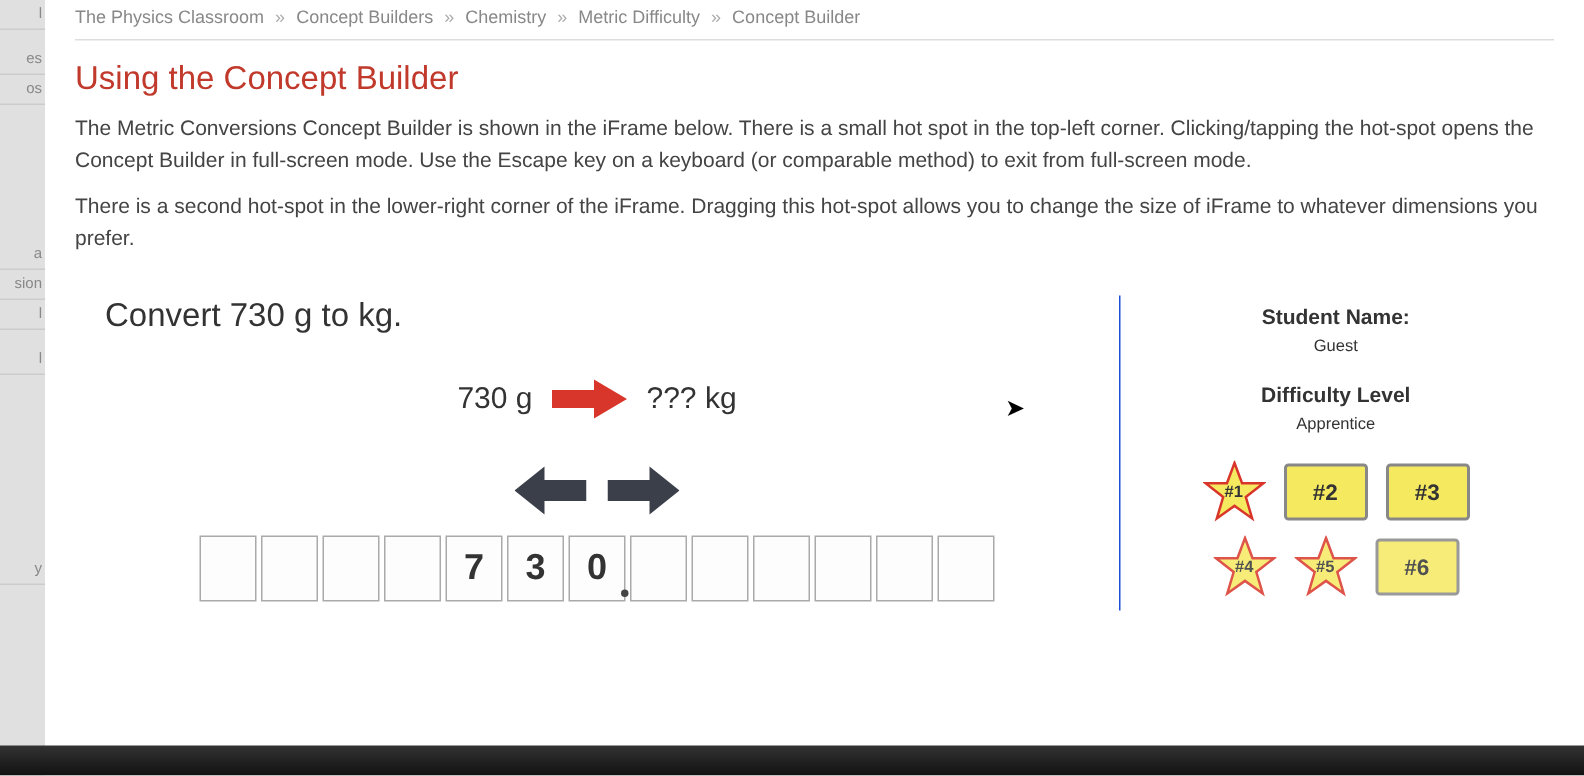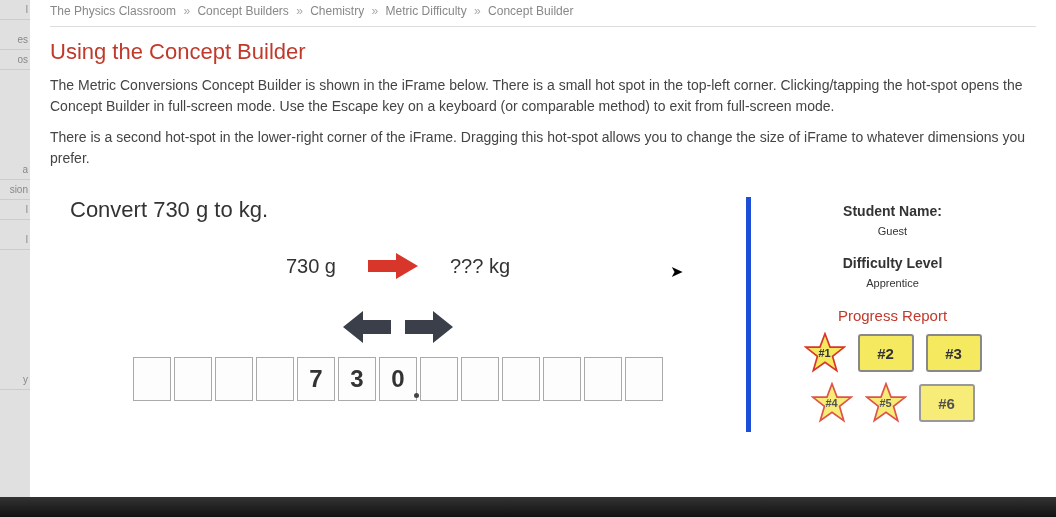--- a/index.html
+++ b/index.html
@@ -66,21 +66,21 @@
     .prompt {
       font-size: 22px;
       color: #333;
       margin-bottom: 28px;
       font-weight: 400;
     }
     .conversion-row {
       display: flex;
       align-items: center;
       justify-content: center;
-      gap: 32px;
+      gap: 13px;
       font-size: 20px;
       color: #333;
       margin-bottom: 28px;
     }
     .red-arrow {
       width: 50px;
       height: 30px;
     }
     .instruction {
       text-align: center;
@@ -124,21 +124,21 @@
       right: -3px;
       width: 5px;
       height: 5px;
       background: #444;
       border-radius: 50%;
       z-index: 2;
     }
     .sidebar {
       width: 280px;
       padding: 6px 10px 0 18px;
-      border-left: 5px solid #1d4ed8;
+      border-left: 1px solid #1d4ed8;
     }
     .side-label {
       font-size: 14px;
       color: #333;
       font-weight: bold;
       text-align: center;
     }
     .side-value {
       font-size: 11px;
       color: #333;
@@ -277,21 +277,20 @@
         </div>
     </div>
 
     <div class="sidebar">
       <div class="side-label">Student Name:</div>
       <div class="side-value">Guest</div>
 
       <div class="side-label">Difficulty Level</div>
       <div class="side-value">Apprentice</div>
 
-      <div class="progress-title">Progress Report</div>
 
       <div class="progress-row">
         <div class="star">
           <svg viewBox="0 0 50 50">
               <polygon points="25,2 31,18 48,18 34,29 39,46 25,36 11,46 16,29 2,18 19,18" fill="#f5e960" stroke="#d9362b" stroke-width="2"></polygon>
             </svg>
           <span class="star-label">#1</span>
         </div>
         <div class="pbox">#2</div>
         <div class="pbox">#3</div>

